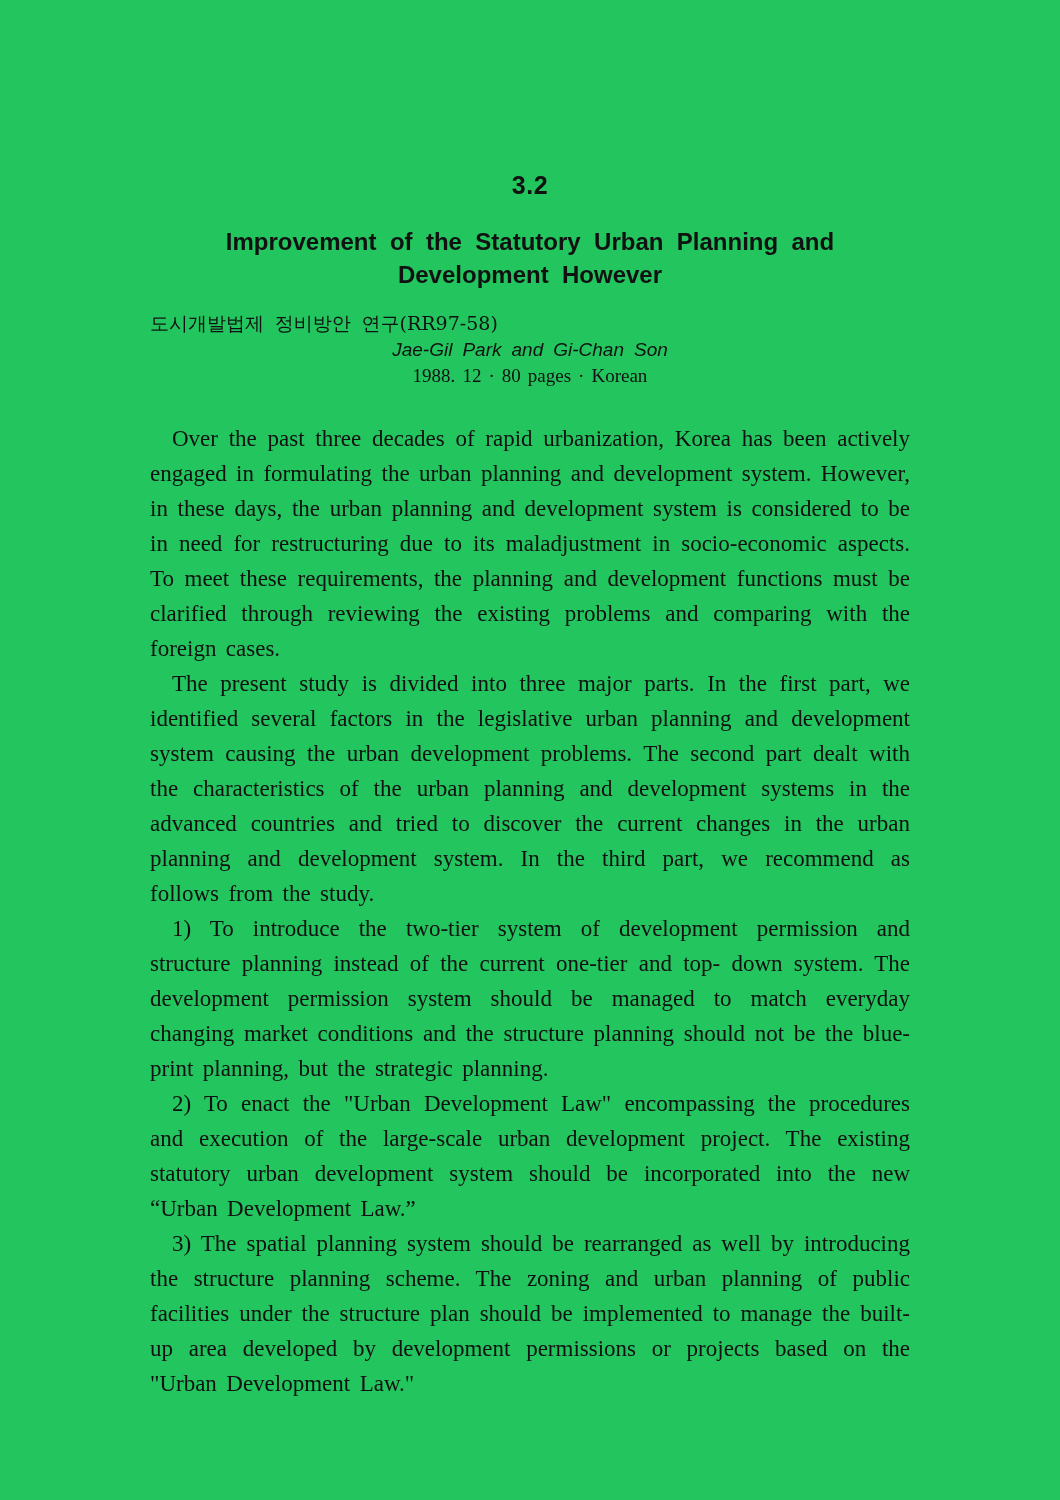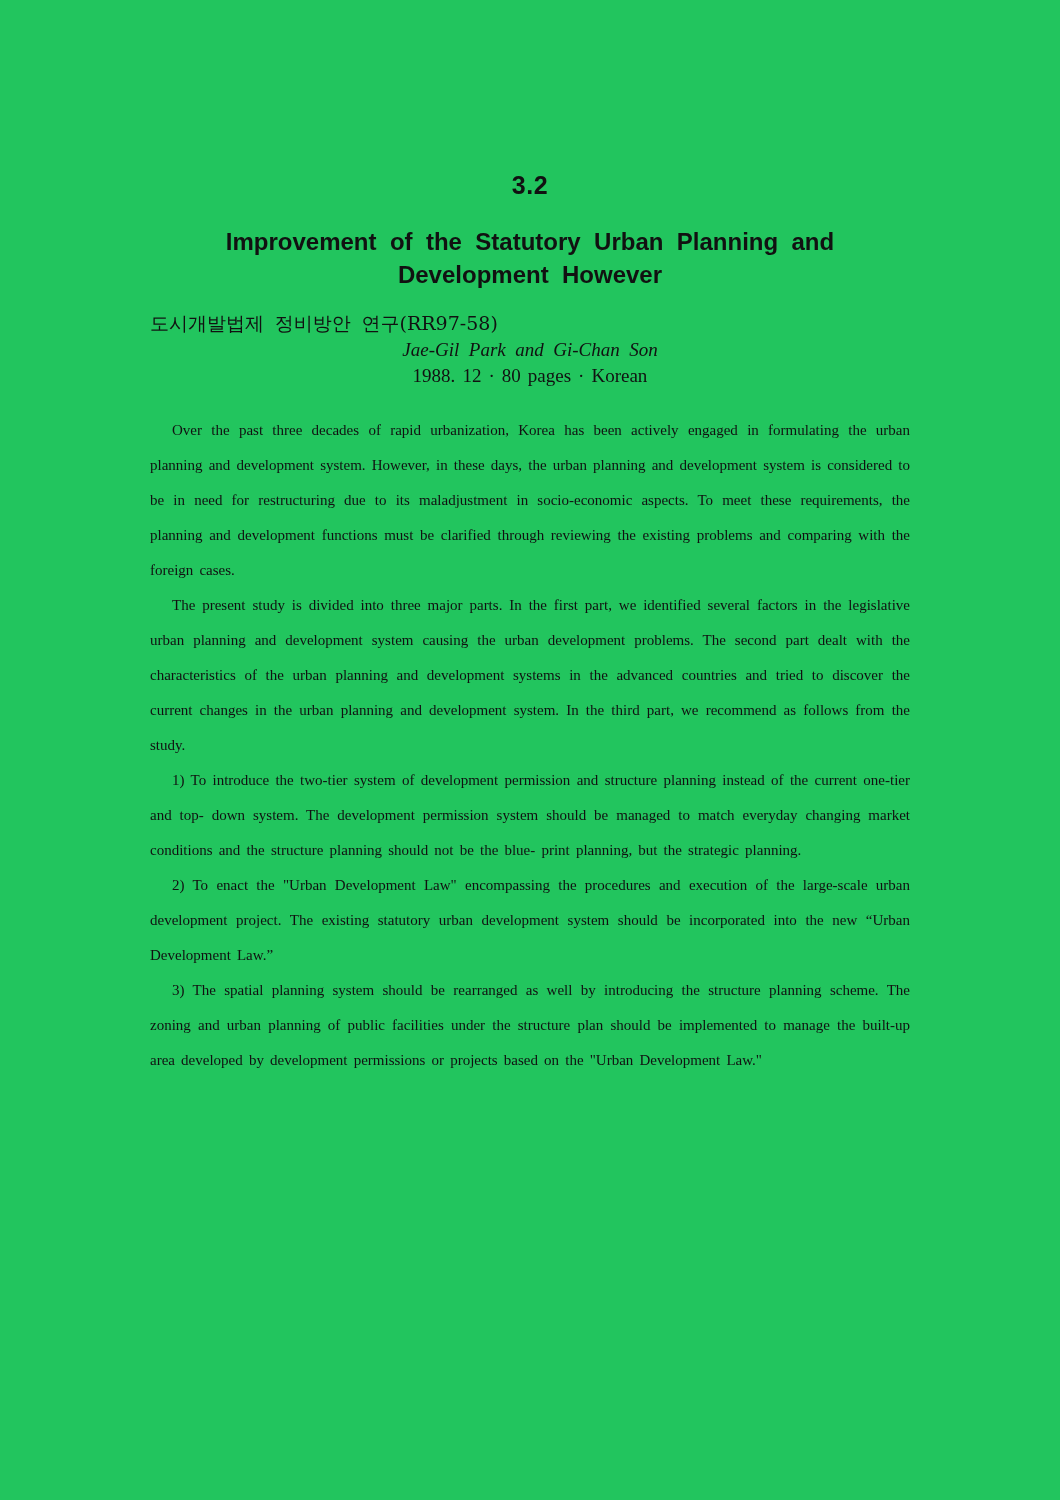--- a/index.html
+++ b/index.html
@@ -38,38 +38,38 @@
   .title-line { display: block; }
   .korean-title {
     margin-top: 18px;
     font-family: "DejaVu Serif", "Liberation Serif", serif;
     font-size: 19px;
     line-height: 28px;
     text-align: left;
     word-spacing: 0.25em;
   }
   .authors {
-    font-family: Liberation Serif, serif;
+    font-family: Liberation Sans, sans-serif;
     font-style: italic;
     font-size: 19px;
     line-height: 26px;
     text-align: center;
     word-spacing: 0.25em;
   }
   .meta {
     font-family: "Liberation Serif", serif;
     font-size: 19px;
     line-height: 26px;
     text-align: center;
     word-spacing: 0.12em;
   }
   .body-text {
-    margin-top: 24px;
+    margin-top: 32px;
     font-family: "Liberation Serif", serif;
-    font-size: 15px;
+    font-size: 23px;
     line-height: 35px;
     text-align: justify;
     word-spacing: 0.16em;
   }
   .para {
     margin: 0;
     text-indent: 22px;
   }
 </style>
 </head>

